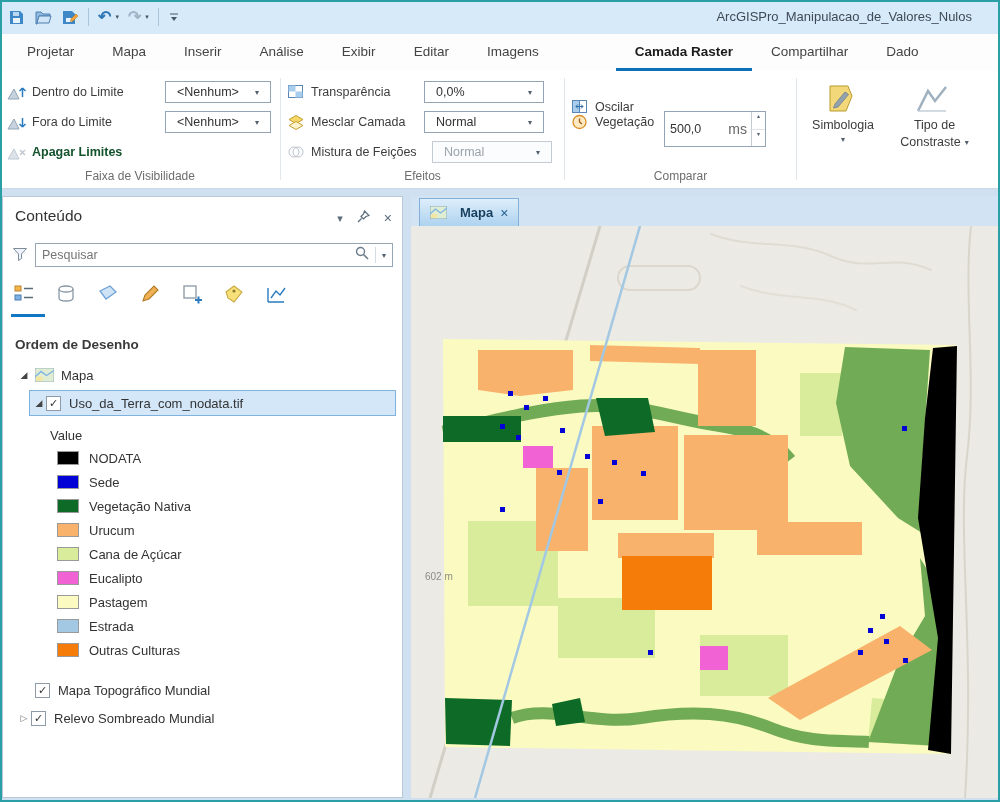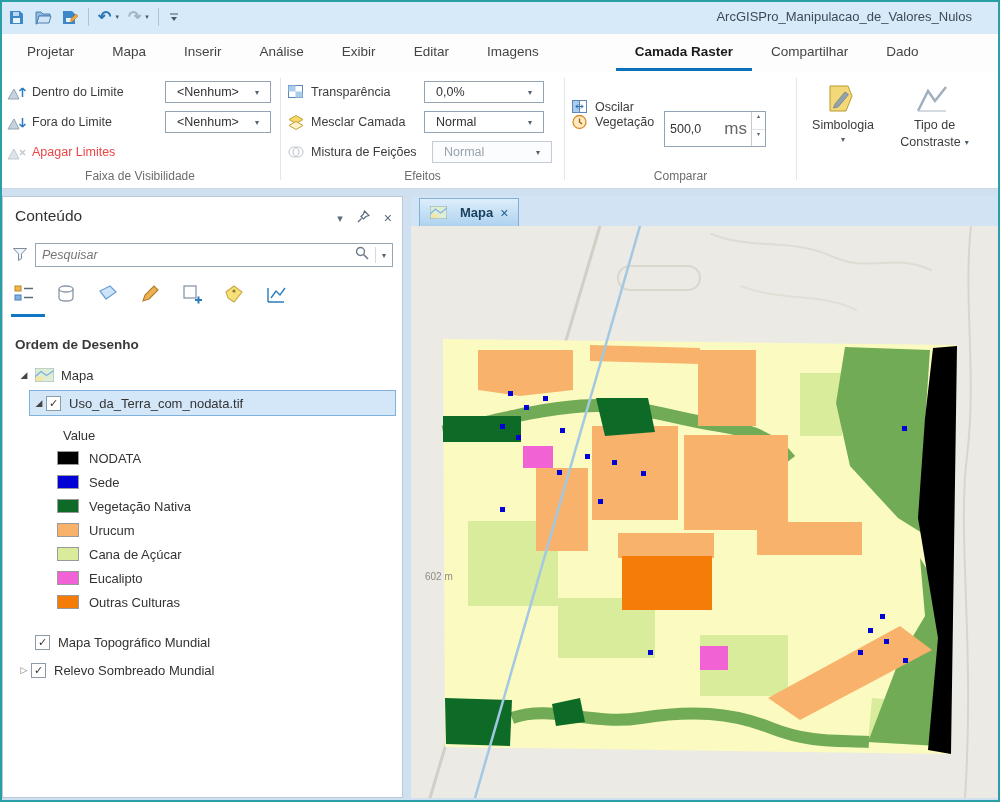--- a/index.html
+++ b/index.html
@@ -23,57 +23,57 @@
   .rtab.active{font-weight:bold;color:#1b1b1b;box-shadow:inset 0 -3px 0 #0c70ba;}
   .rtab.gap{margin-left:58px;}
 
   
   #ribbon{position:absolute;left:0;top:71px;width:100%;height:118px;background:#fff;border-bottom:1px solid #ccd8e4;}
   .rgroup{position:absolute;top:0;height:100%;}
   .rdiv{position:absolute;top:7px;height:102px;width:1px;background:#e2e7ec;}
   .rrow{position:absolute;left:6px;height:24px;display:flex;align-items:center;}
   .ricon{margin-right:6px;display:inline-flex;align-items:center;}
   .rlabel{font-size:12.5px;color:#3c3c3c;white-space:nowrap;}
-  .rlabel.disabled{color:#ef4444;}
+  .rlabel.disabled{color:#14532d;font-weight:bold;}
   .combo{position:absolute;height:22px;border:1px solid #93a5b4;background:#fff;display:flex;align-items:center;justify-content:space-between;padding:0 11px;font-size:12.5px;color:#333;}
   .combo .caret{font-size:8px;color:#51606e;margin-left:6px;}
   .combo.disabled{border-color:#c3ccd4;color:#9aa3ab;background:#fbfcfd;}
   .gtitle{position:absolute;bottom:5px;width:100%;text-align:center;font-size:12px;color:#6d6d6d;}
   .spinbox{position:absolute;height:36px;border:1px solid #93a5b4;background:#fff;display:flex;align-items:center;font-size:12.5px;color:#333;}
   .spinval{flex:1;padding:0 5px;}
-  .spinunit{color:#666;padding-right:4px;font-size:17px;}
+  .spinunit{color:#666;padding-right:4px;font-size:14px;}
   .spincol{width:14px;height:100%;border-left:1px solid #c3ccd4;display:flex;flex-direction:column;}
   .spincol span{flex:1;font-size:6px;line-height:9px;text-align:center;color:#51606e;}
   .spincol span:first-child{border-bottom:1px solid #dde3e9;}
   .bigbtn{position:absolute;top:6px;height:104px;display:flex;flex-direction:column;align-items:center;padding-top:6px;gap:3px;font-size:12.5px;color:#3c3c3c;text-align:center;}
   .bigbtn .caret{font-size:8px;color:#51606e;}
 
   
   #contents-panel{position:absolute;left:2px;top:196px;width:401px;height:602px;background:#fff;border:1px solid #b9c9d9;}
   #panel-title{position:absolute;left:12px;top:10px;font-size:15.5px;color:#333;}
   .phicons{position:absolute;right:10px;top:12px;display:flex;gap:14px;align-items:center;color:#5a6b7a;}
   .phicons .glyph{font-size:11px;color:#5a6b7a;}
   .funnel{position:absolute;left:9px;top:50px;}
   .searchbox{position:absolute;left:32px;top:46px;width:358px;height:24px;border:1px solid #97a6b4;display:flex;align-items:center;padding:0 6px;background:#fff;}
-  .searchbox input{flex:1;border:none;outline:none;font-size:12.5px;font-style:italic;color:#1d4ed8;font-family:inherit;background:transparent;}
+  .searchbox input{flex:1;border:none;outline:none;font-size:12.5px;color:#1d4ed8;font-family:inherit;background:transparent;}
   .sdiv{width:1px;height:16px;background:#d4dce3;margin:0 6px;}
   .scaret{font-size:8px;color:#51606e;}
   .ptoolbar{position:absolute;left:6px;top:80px;display:flex;gap:12px;align-items:center;height:34px;}
   .ptool{width:30px;height:30px;display:flex;align-items:center;justify-content:center;}
   .active-underline{position:absolute;left:8px;top:117px;width:34px;height:3px;background:#0f77c3;}
   #section-title{position:absolute;left:12px;top:140px;font-weight:bold;font-size:13.5px;color:#3a3a3a;}
   #layer-tree{position:absolute;left:0;top:166px;width:100%;}
   .trow{display:flex;align-items:center;height:24px;font-size:13px;color:#333;}
   .tri{font-size:9px;color:#444;width:14px;text-align:center;flex:0 0 14px;}
   .tri.outline{color:#777;}
   .cbx{width:15px;height:15px;border:1px solid #8d9ba9;background:#fff;display:inline-flex;align-items:center;justify-content:center;font-size:11px;line-height:11px;color:#333;margin-right:8px;flex:0 0 15px;}
   .row-map{padding-left:14px;}
   .row-map .ricon{margin:0 7px 0 4px;}
   .row-raster{height:26px;margin:3px 6px 3px 26px;background:#d3e7f9;border:1px solid #7fb3dd;padding-left:2px;}
-  .row-value{padding-left:60px;height:22px;margin-top:8px;}
+  .row-value{padding-left:47px;height:22px;margin-top:8px;}
   .legend-row{padding-left:54px;}
   .chip{width:22px;height:14px;border:1px solid #9a9a9a;margin-right:10px;display:inline-block;flex:0 0 22px;}
   .row-topo{padding-left:32px;margin-top:14px;height:28px;}
   .row-relevo{padding-left:14px;height:28px;}
 
   
   #map-view{position:absolute;left:411px;top:196px;width:587px;height:602px;background:#d2e3f3;}
   .maptab{position:absolute;left:8px;top:2px;height:28px;padding:0 10px;display:flex;align-items:center;gap:7px;background:linear-gradient(#ddeefb,#aed2ef);border:1px solid #82b0d8;border-bottom:none;font-size:13px;color:#173f5f;font-weight:bold;}
   .maptab .close{color:#24618f;font-size:14px;font-weight:normal;}
   #map-canvas{position:absolute;left:0;top:30px;width:587px;height:572px;background:#eceae4;}
@@ -398,20 +398,28 @@
           <span class="chip" style="background: rgb(248, 178, 107);"></span>
           <span class="tlabel">Urucum</span>
         </div>
         <div class="trow legend-row">
           <span class="chip" style="background: rgb(216, 236, 156);"></span>
           <span class="tlabel">Cana de Açúcar</span>
         </div>
         <div class="trow legend-row">
           <span class="chip" style="background: rgb(241, 99, 212);"></span>
           <span class="tlabel">Eucalipto</span>
+        </div>
+        <div class="trow legend-row">
+          <span class="chip" style="background: rgb(251, 251, 193);"></span>
+          <span class="tlabel">Pastagem</span>
+        </div>
+        <div class="trow legend-row">
+          <span class="chip" style="background: rgb(163, 200, 227);"></span>
+          <span class="tlabel">Estrada</span>
         </div>
         <div class="trow legend-row">
           <span class="chip" style="background: rgb(245, 124, 8);"></span>
           <span class="tlabel">Outras Culturas</span>
         </div>
       </div>
 
     <div class="trow row-topo">
       <span class="cbx">✓</span>
       <span class="tlabel">Mapa Topográfico Mundial</span>

